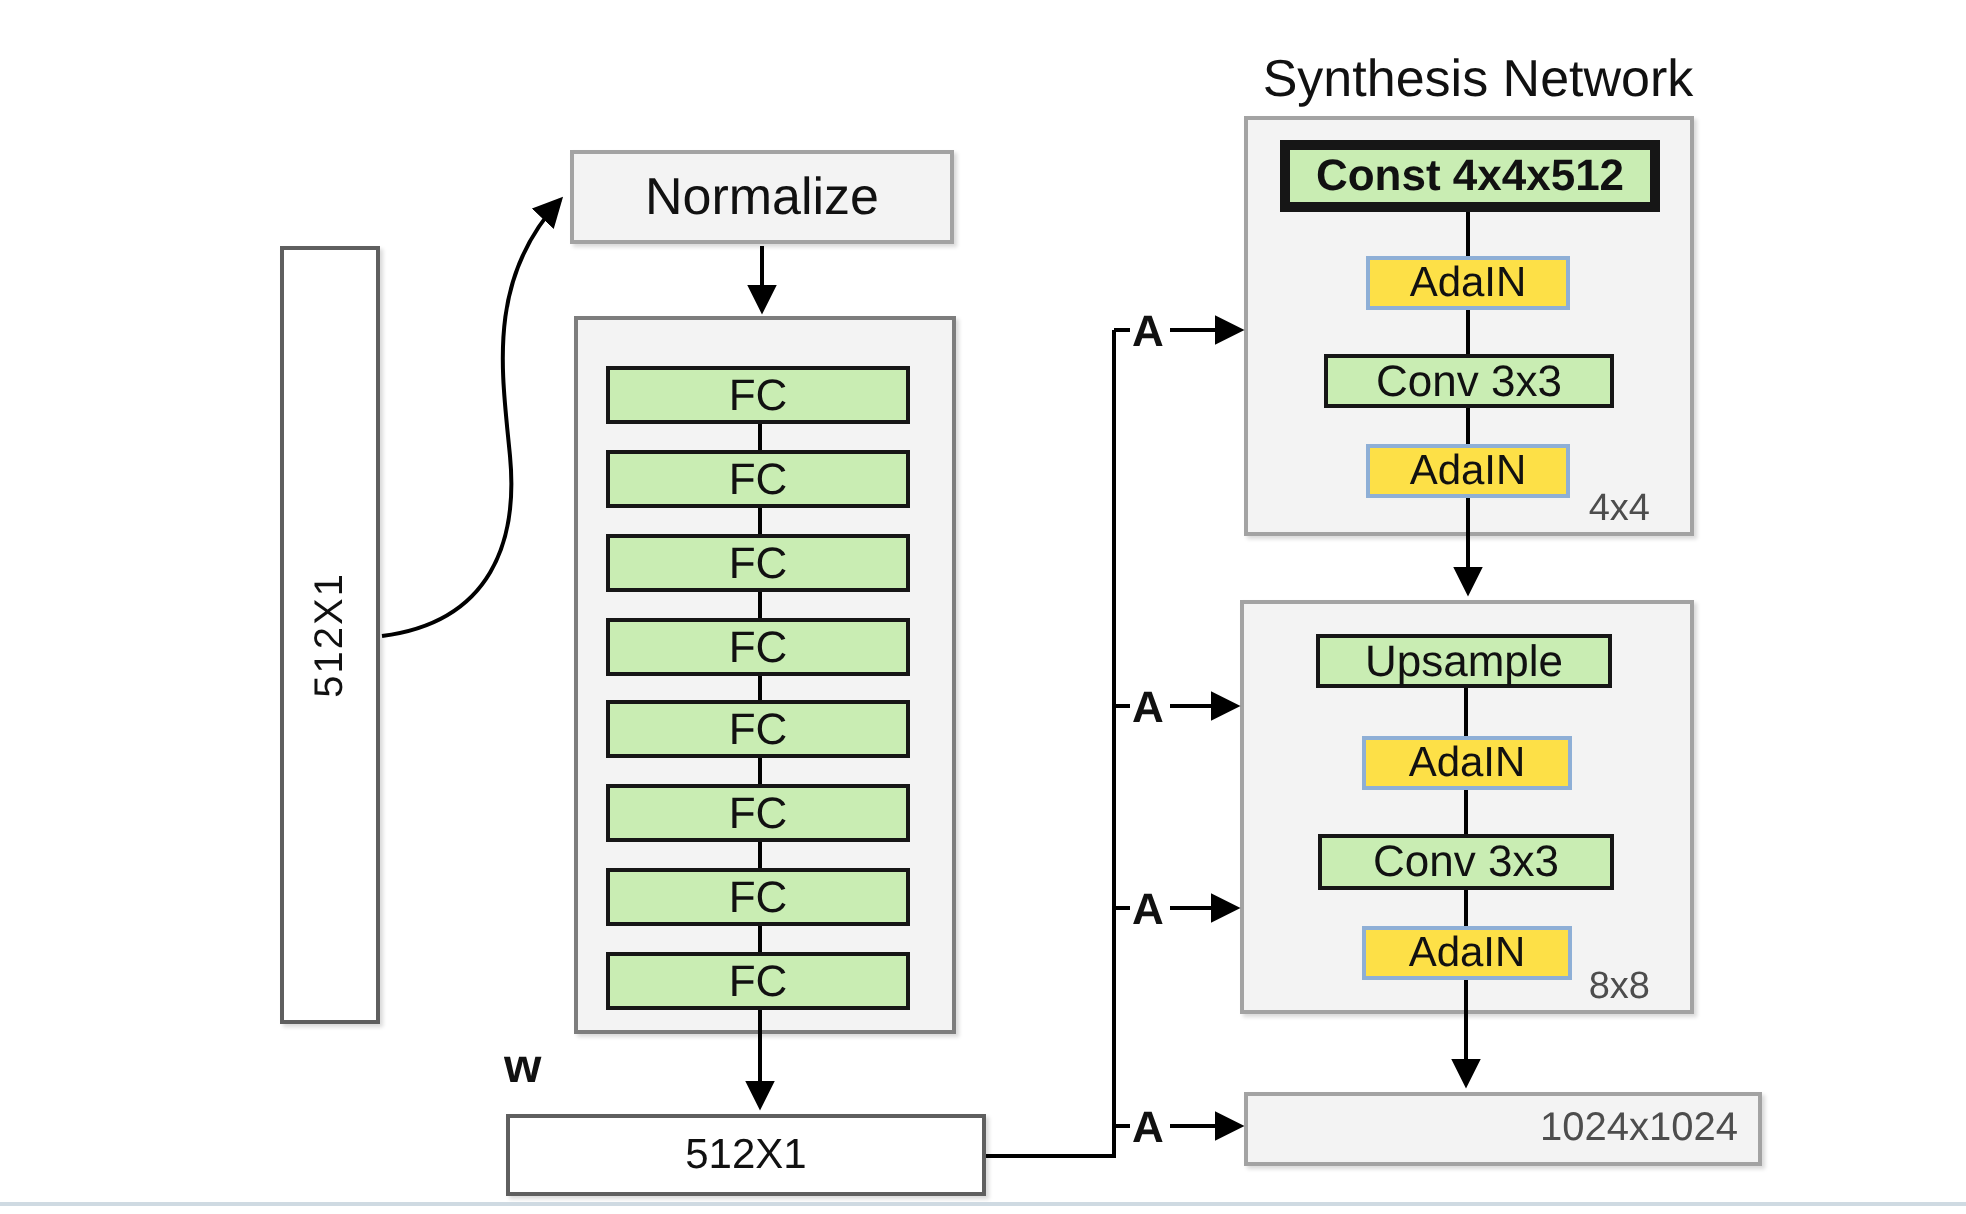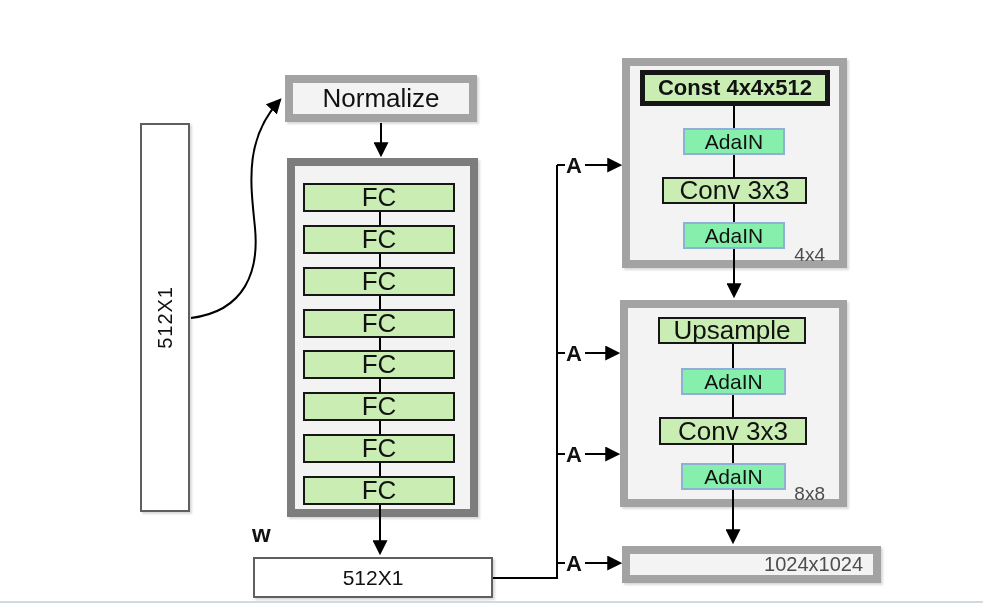--- a/index.html
+++ b/index.html
@@ -3,26 +3,26 @@
 <meta charset="utf-8">
 <style>
   html,body{margin:0;padding:0;background:#ffffff;}
   .canvas{
     position:relative;width:983px;height:607px;background:#ffffff;
     font-family:"Liberation Sans", sans-serif;overflow:hidden;
   }
   .abs{position:absolute;box-sizing:border-box;}
   .ctr{display:flex;align-items:center;justify-content:center;}
   .title-text{font-size:26px;color:#111;text-align:center;line-height:34px;}
-  .container-box{background:#f3f3f3;border:8px solid #a3a3a3;box-shadow:1.5px 1.5px 2px rgba(0,0,0,0.15);}
+  .container-box{background:#f3f3f3;border:2px solid #a3a3a3;box-shadow:1.5px 1.5px 2px rgba(0,0,0,0.15);}
   .mapping-container{border-color:#7d7d7d;}
   .white-box{background:#ffffff;border:2px solid #5f5f5f;box-shadow:1.5px 1.5px 2px rgba(0,0,0,0.15);}
-  .green-box{background:#c9edb3;border:2px solid #161616;font-size:26px;color:#111;}
+  .green-box{background:#c9edb3;border:2px solid #161616;font-size:22px;color:#111;}
   .const-box{border-width:5px;font-weight:bold;font-size:22px;}
-  .blue-box{background:#86efac;border:2px solid #8eafd6;font-size:21px;color:#111;}
+  .blue-box{background:#fde047;border:2px solid #8eafd6;font-size:21px;color:#111;}
   .vertical-label{writing-mode:vertical-rl;transform:rotate(180deg);font-size:20px;letter-spacing:1px;color:#111;}
   .res-label{font-size:19px;color:#4d4d4d;text-align:right;}
   .out-text{font-size:20px;color:#4d4d4d;width:100%;text-align:right;padding-right:10px;}
   .w-label{font-size:24px;font-weight:bold;color:#111;}
   .wbox-text{font-size:21px;color:#111;}
   .a-text{font-size:22px;font-weight:bold;fill:#111;}
   .bottom-edge{background:#cfdae2;}
   svg{position:absolute;left:0;top:0;}
 </style>
 </head>
@@ -113,20 +113,21 @@
   <div class="abs green-box ctr" style="left:303px;top:476px;width:152px;height:29px;">
       <span>FC</span>
     </div>
 
   <div class="abs w-label" style="left:252px;top:520px;">w</div>
 
   <div class="abs white-box ctr" style="left:253px;top:557px;width:240px;height:41px;">
     <span class="wbox-text">512X1</span>
   </div>
 
+  <div class="abs title-text" style="left:614px;top:22px;width:250px;">Synthesis Network</div>
 
   <div class="abs green-box const-box ctr" style="left:640px;top:70px;width:190px;height:36px;text-align:center;">
       <span>Const 4x4x512</span>
     </div>
   <div class="abs blue-box ctr" style="left:683px;top:128px;width:102px;height:27px;">
       <span>AdaIN</span>
     </div>
   <div class="abs green-box ctr" style="left:662px;top:177px;width:145px;height:27px;">
       <span>Conv 3x3</span>
     </div>

